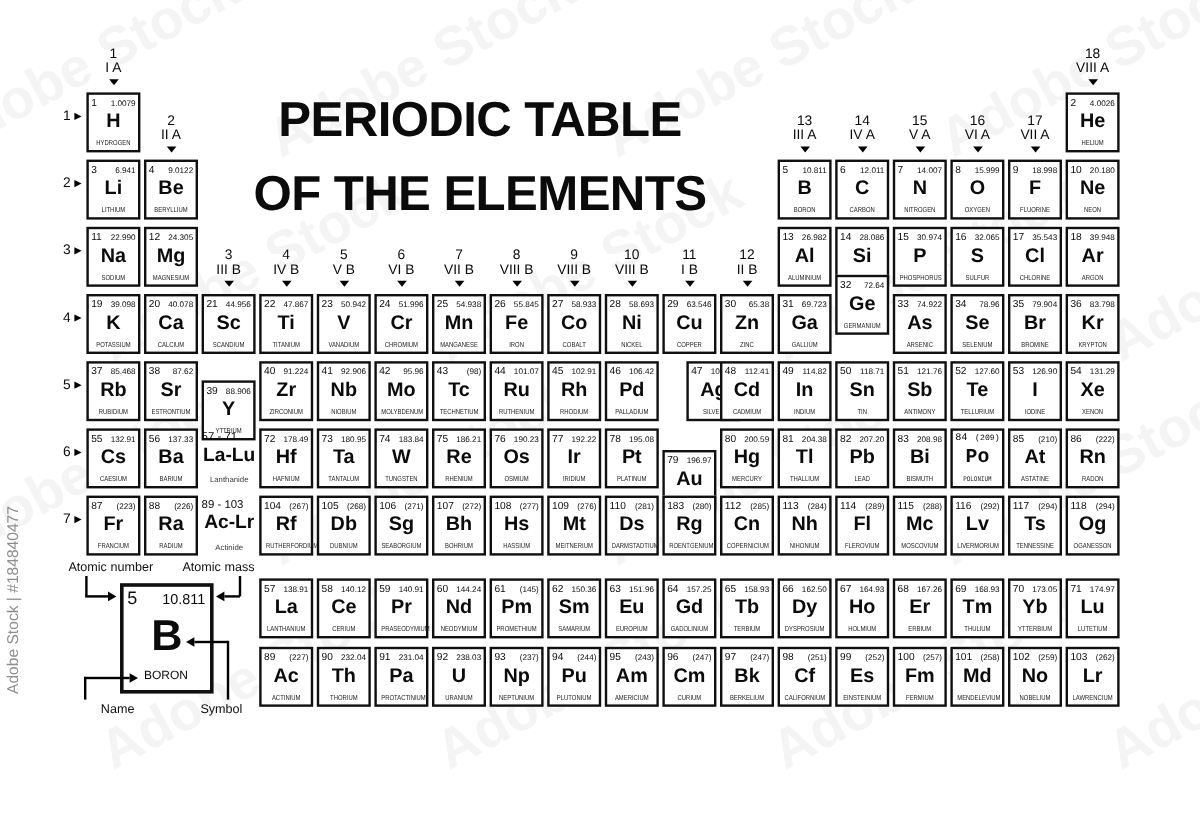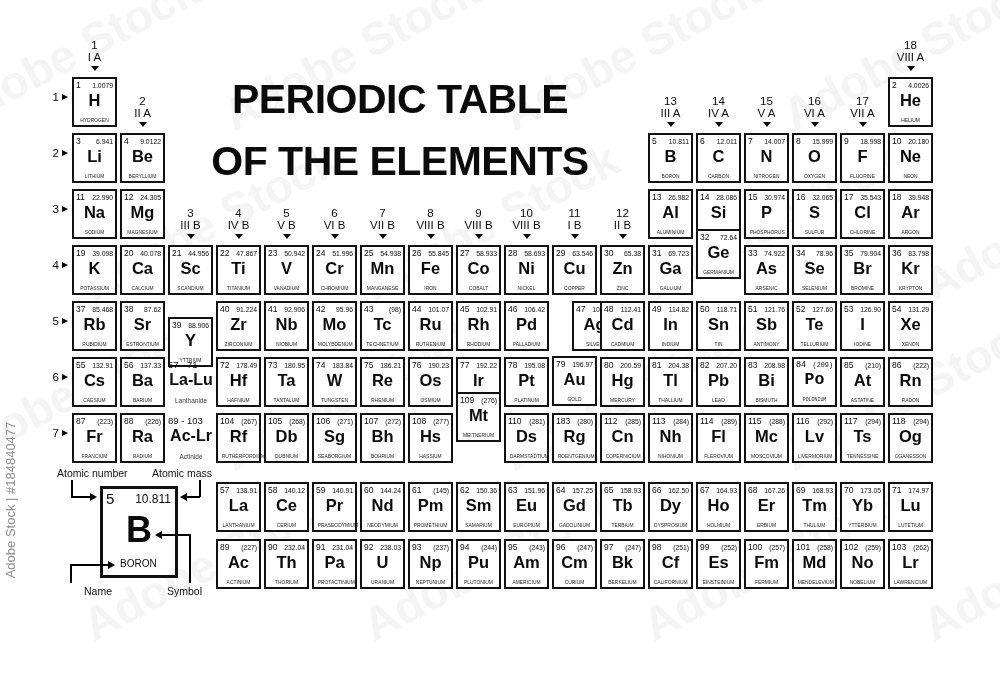--- a/index.html
+++ b/index.html
@@ -694,21 +694,21 @@
         <div class="cname">IRIDIUM</div>
       </div>
       <div class="cell" style="left: 504px; top: 357px;">
         <div class="ctop">
           <span class="cnum">78</span>
           <span class="cmass">195.08</span>
         </div>
         <div class="csym">Pt</div>
         <div class="cname">PLATINUM</div>
       </div>
-      <div class="cell" style="left: 552px; top: 356px;">
+      <div class="cell" style="left: 552px; top: 375px;">
         <div class="ctop">
           <span class="cnum">79</span>
           <span class="cmass">196.97</span>
         </div>
         <div class="csym">Au</div>
         <div class="cname">GOLD</div>
       </div>
       <div class="cell" style="left: 600px; top: 357px;">
         <div class="ctop">
           <span class="cnum">80</span>
@@ -814,21 +814,21 @@
         <div class="cname">BOHRIUM</div>
       </div>
       <div class="cell" style="left: 408px; top: 413px;">
         <div class="ctop">
           <span class="cnum">108</span>
           <span class="cmass">(277)</span>
         </div>
         <div class="csym">Hs</div>
         <div class="cname">HASSIUM</div>
       </div>
-      <div class="cell" style="left: 456px; top: 392px;">
+      <div class="cell" style="left: 456px; top: 413px;">
         <div class="ctop">
           <span class="cnum">109</span>
           <span class="cmass">(276)</span>
         </div>
         <div class="csym">Mt</div>
         <div class="cname">MEITNERIUM</div>
       </div>
       <div class="cell" style="left: 504px; top: 413px;">
         <div class="ctop">
           <span class="cnum">110</span>

